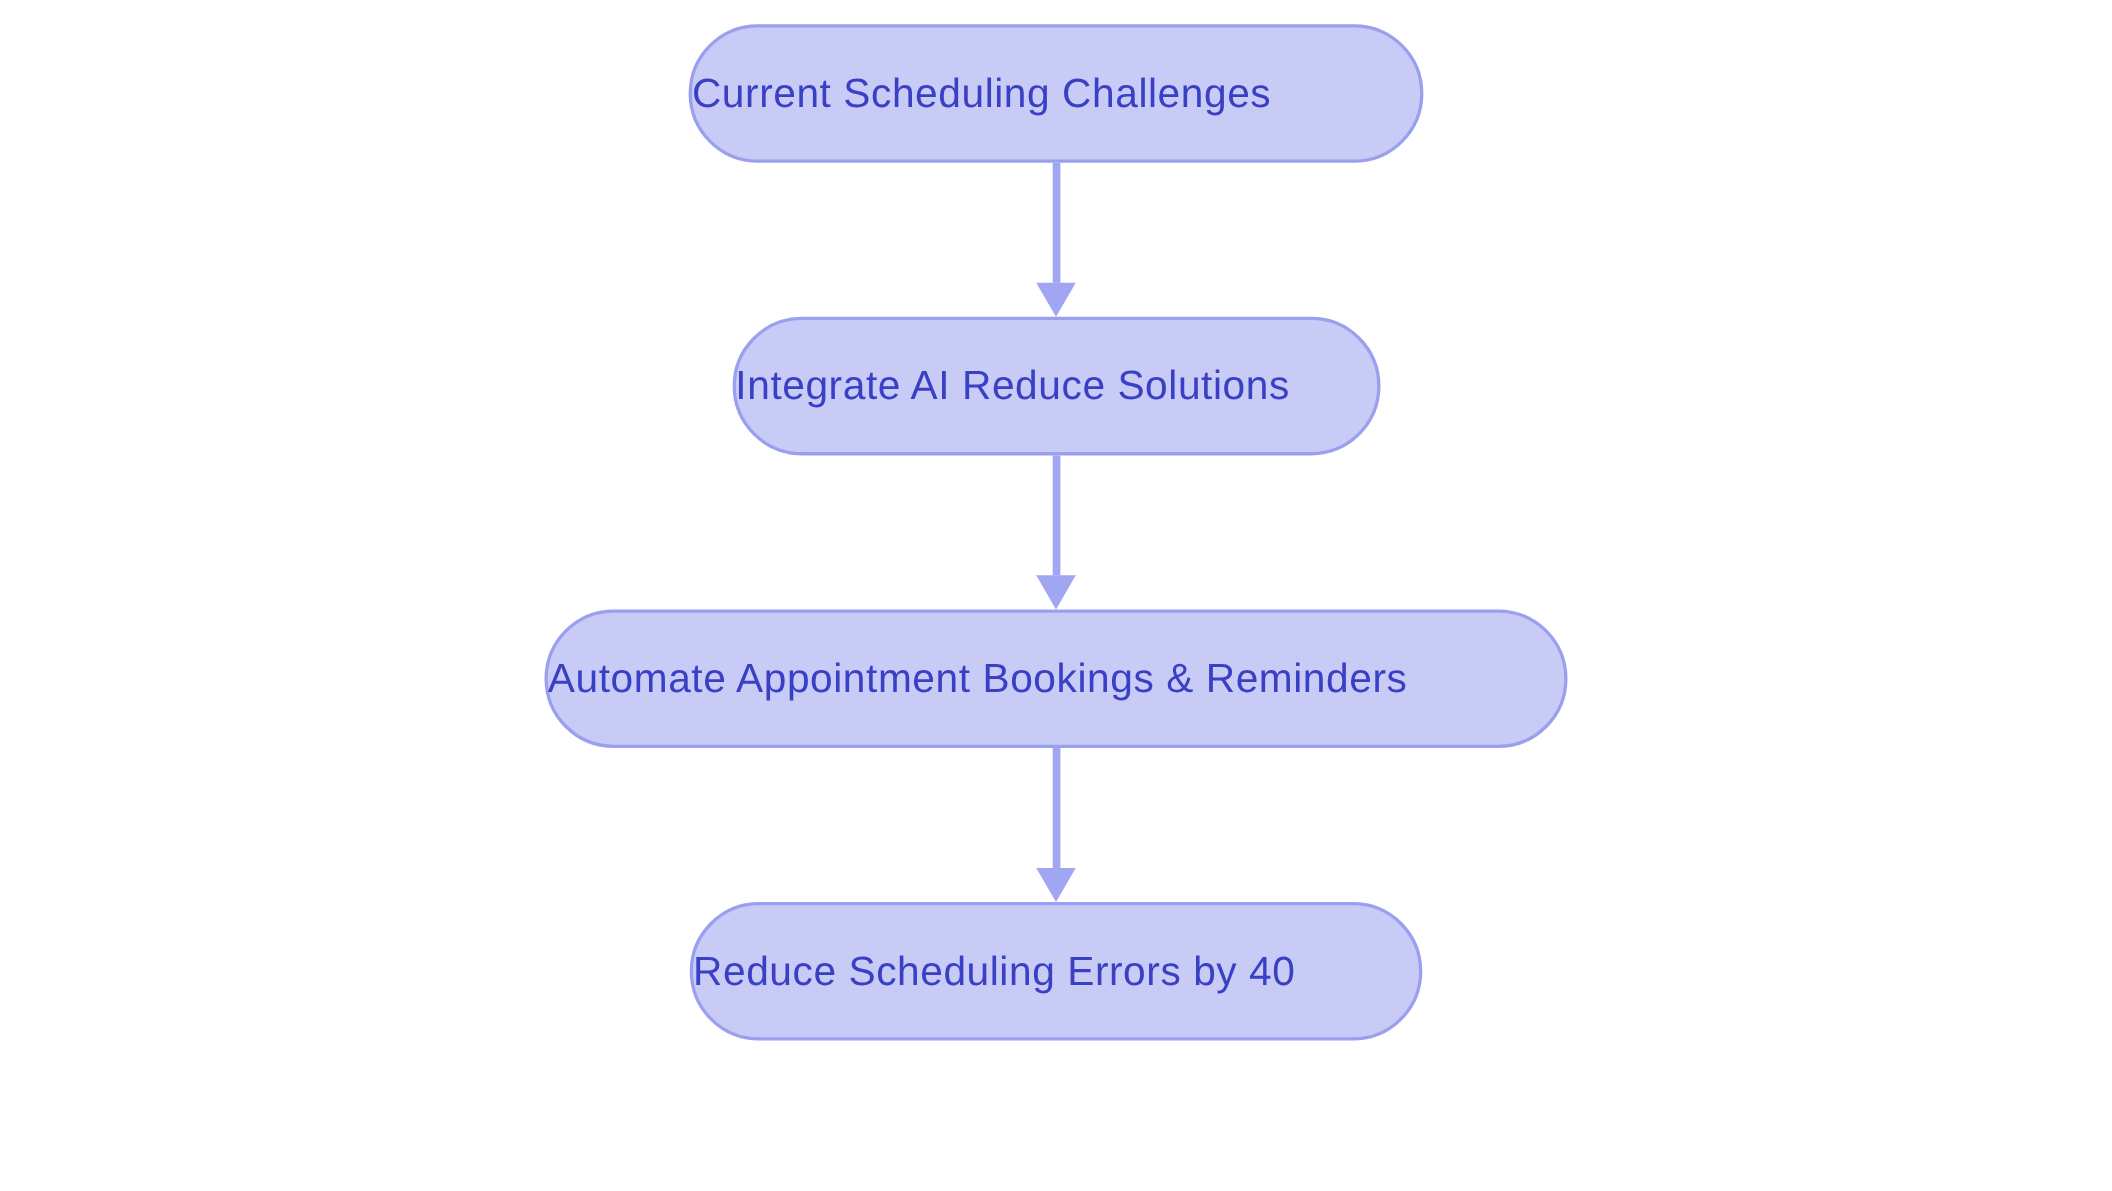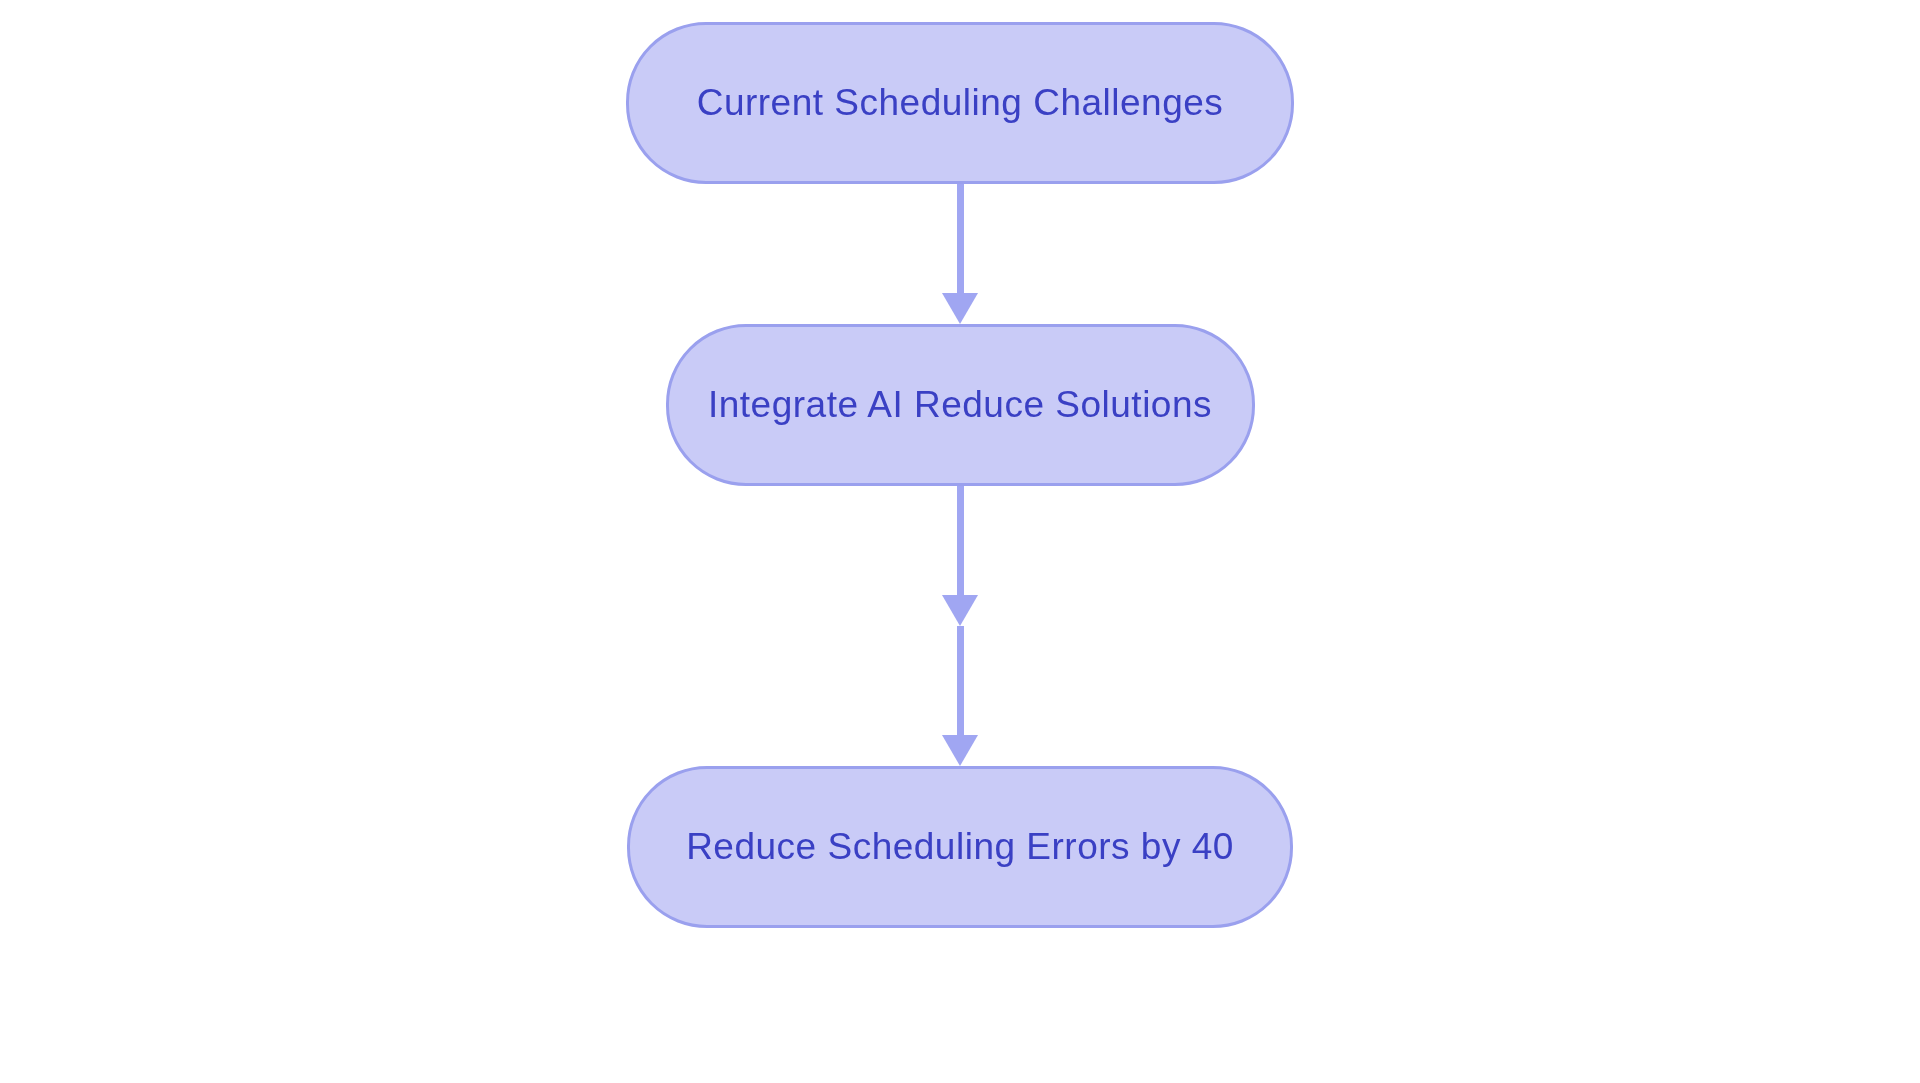--- a/index.html
+++ b/index.html
@@ -19,27 +19,26 @@
   }
   .canvas {
     width: 1920px;
     height: 1083px;
     display: flex;
     flex-direction: column;
     align-items: center;
     padding-top: 22px;
   }
   .node {
-    height: 162px;
+    height: 126px;
     border-radius: 80px;
     background: var(--node-fill);
     border: 3px solid var(--node-border);
     display: flex;
     align-items: center;
-    justify-content: center;
     flex: 0 0 auto;
   }
   .node-1 { width: 668px; }
   .node-2 { width: 589px; }
   .node-3 { width: 930px; }
   .node-4 { width: 666px; }
   .node-label {
     color: var(--node-text);
     font-size: 37px;
     font-weight: 400;
@@ -83,20 +82,23 @@
 
   <div class="node node-2">
     <span class="node-label">Integrate AI Reduce Solutions</span>
   </div>
 
   <div class="arrow">
     <div class="arrow-line"></div>
     <div class="arrow-head"></div>
   </div>
 
+  <div class="node node-3">
+    <span class="node-label">Automate Appointment Bookings &amp; Reminders</span>
+  </div>
 
   <div class="arrow">
     <div class="arrow-line"></div>
     <div class="arrow-head"></div>
   </div>
 
   <div class="node node-4">
     <span class="node-label">Reduce Scheduling Errors by 40</span>
   </div>
 

